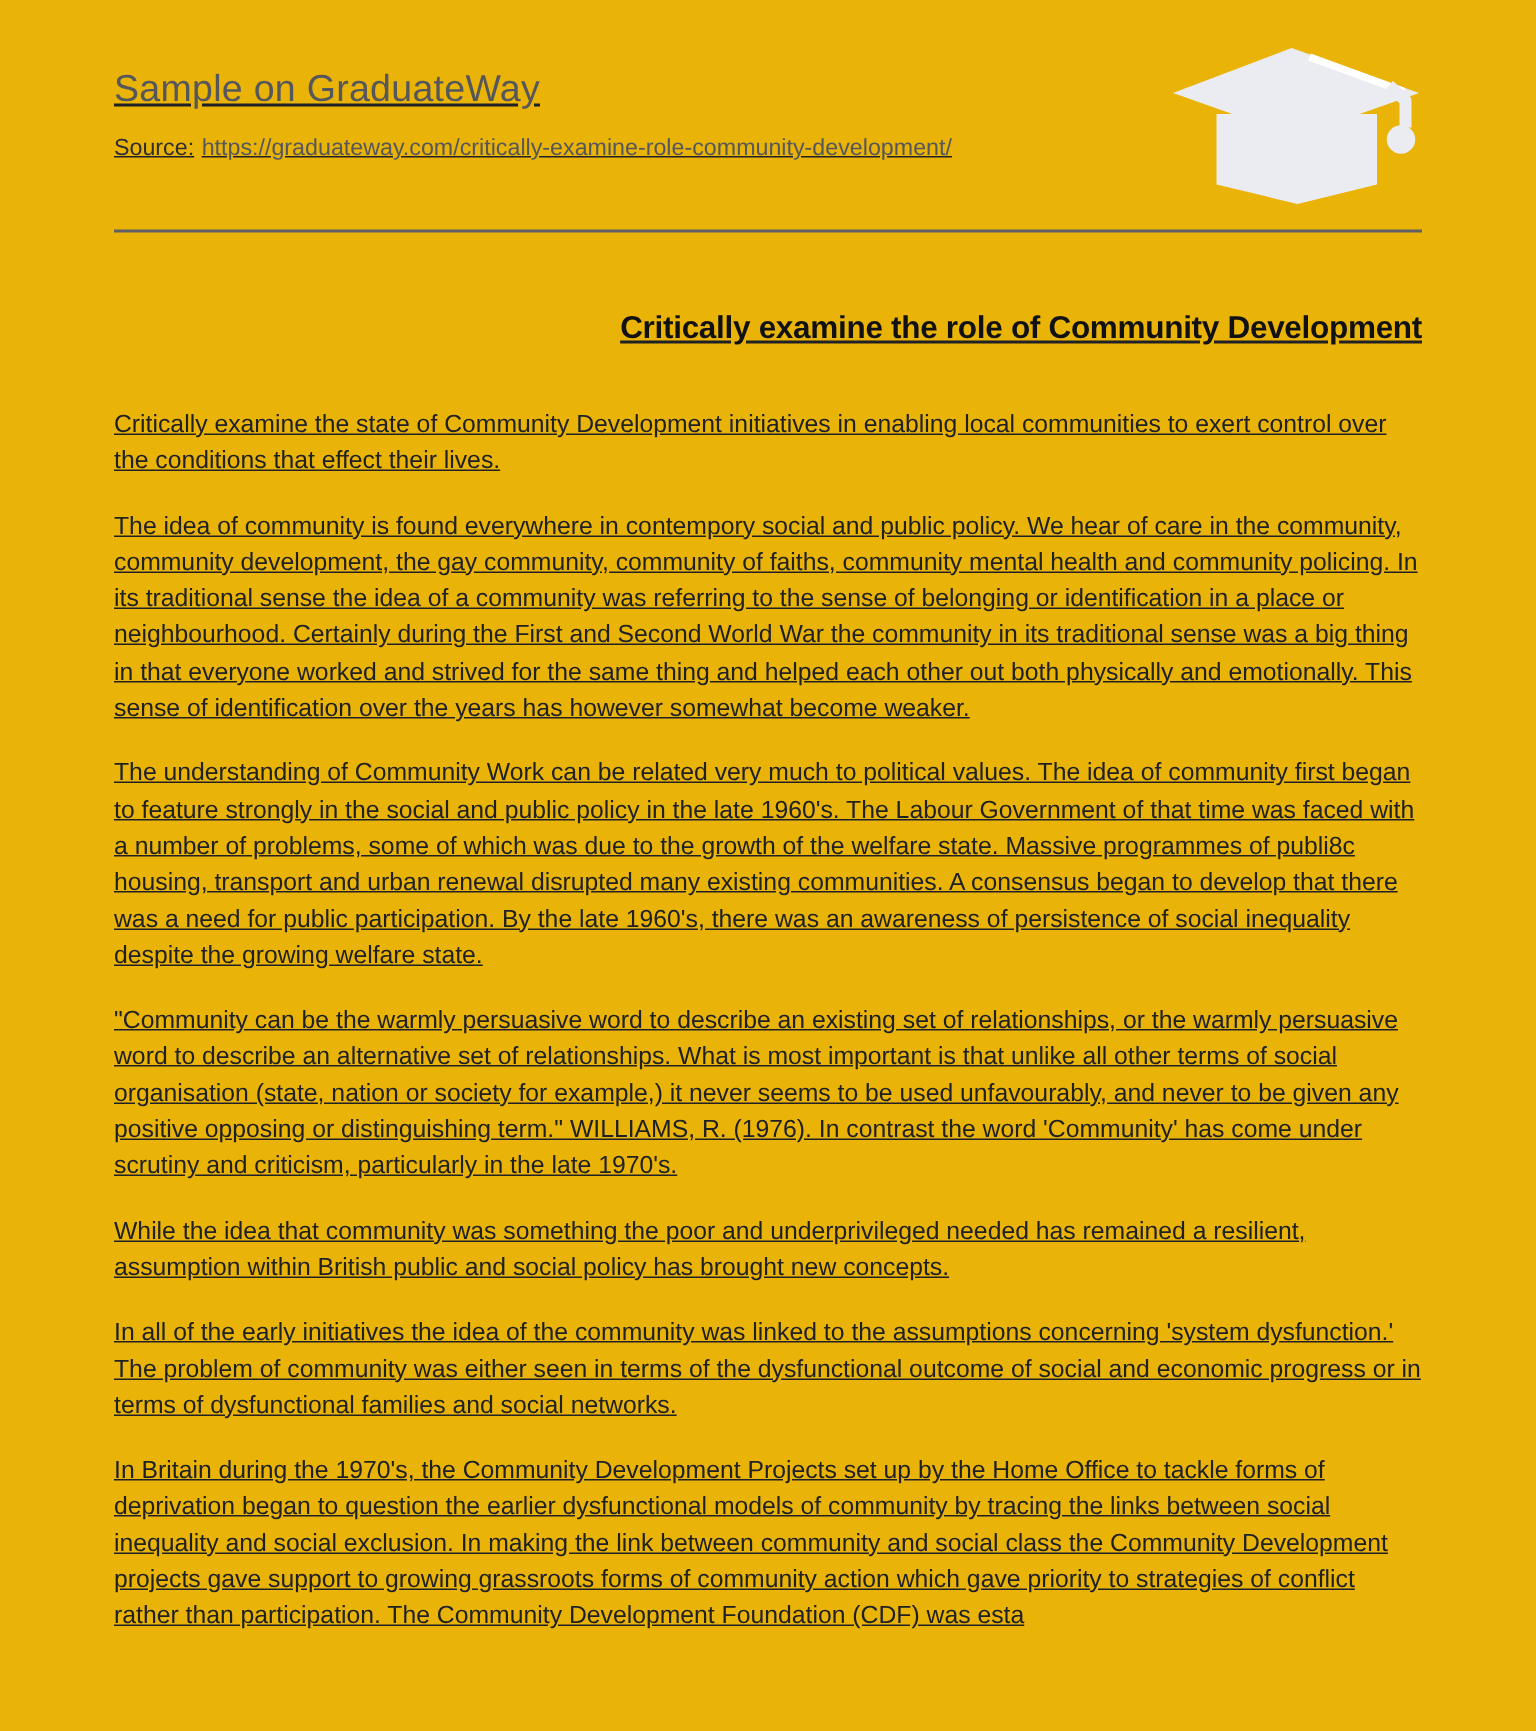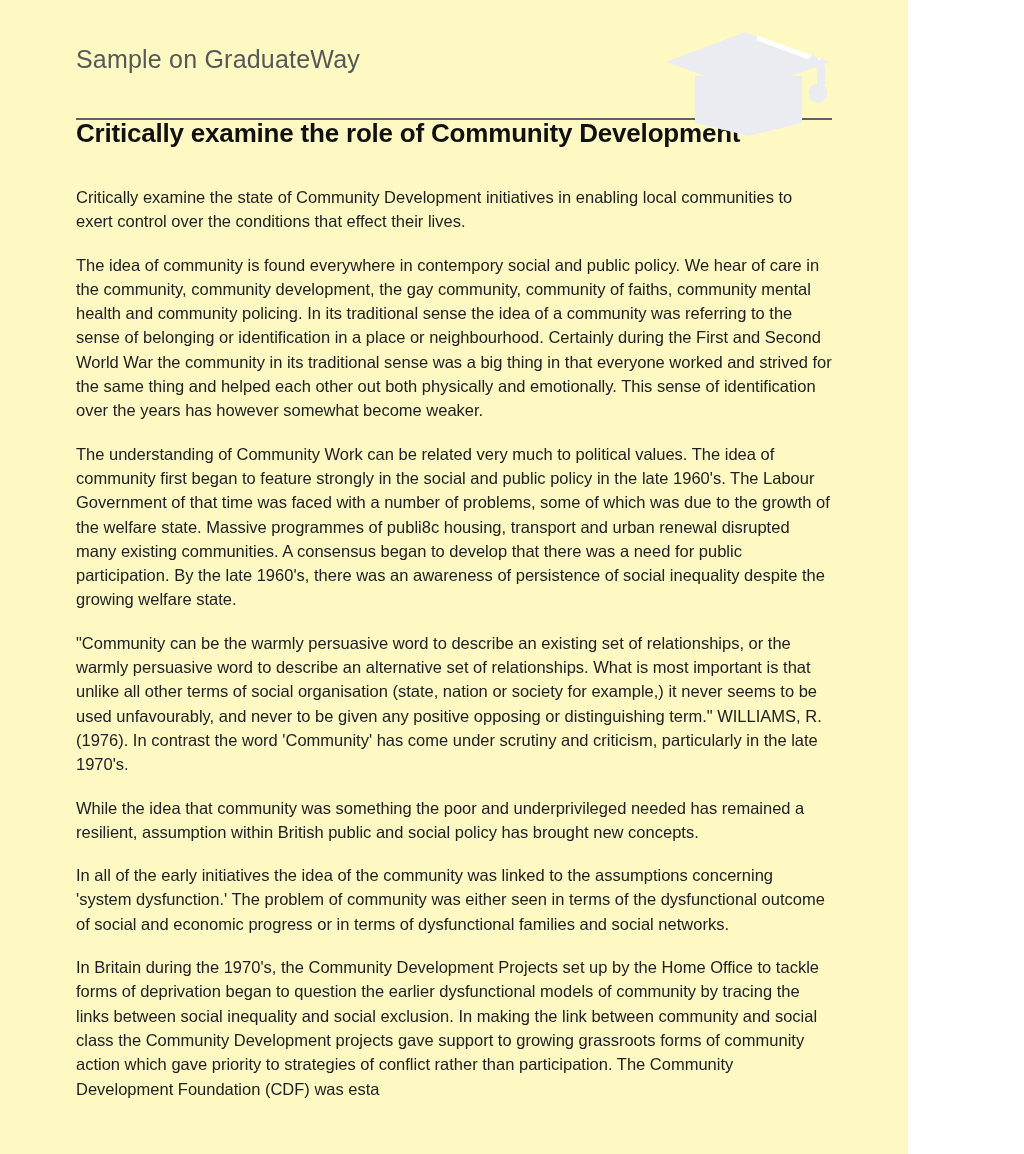--- a/index.html
+++ b/index.html
@@ -6,25 +6,26 @@
   html, body { background: #ffffff; }
   body {
     width: 1024px;
     min-height: 1154px;
     font-family: "Liberation Sans", "DejaVu Sans", sans-serif;
     color: #202124;
     position: relative;
     overflow: hidden;
   }
   .page {
-    width: 908px;
+    width: 1024px;
     min-height: 1154px;
     padding: 44px 76px 30px 76px;
     position: relative;
-    background: #fef9c3;
+    background: #eab308;
+    text-decoration: underline;
   }
   .header { position: relative; }
   .site-heading {
     font-size: 25px;
     font-weight: 400;
     color: #56575b;
     letter-spacing: 0.2px;
     line-height: 30px;
   }
   .source-line {
@@ -44,22 +45,23 @@
     width: 200px;
     height: 125px;
   }
   .divider {
     border: none;
     border-top: 2px solid #606065;
     margin-top: 44px;
     width: 100%;
   }
   .article-title {
-    text-align: left;
-    font-size: 26px;
+    margin-top: 51px;
+    text-align: right;
+    font-size: 21px;
     font-weight: 700;
     color: #111111;
     letter-spacing: -0.2px;
     line-height: 26px;
   }
   .article-body {
     margin-top: 39px;
     font-size: 16.5px;
     line-height: 24.3px;
     color: #202124;
@@ -69,20 +71,23 @@
   }
 </style>
 </head>
 <body>
 
 <div class="page">
 
   <div class="header">
     <div class="site-heading">Sample on GraduateWay</div>
 
+    <div class="source-line">
+      <span class="source-label">Source:</span><span>https://graduateway.com/critically-examine-role-community-development/</span>
+    </div>
 
     <div class="logo">
       <svg width="200" height="125" viewBox="0 0 200 125" xmlns="http://www.w3.org/2000/svg" aria-hidden="true">
 
         <polygon points="33,52 140,52 140,99 87,112 33,99" fill="#ebecf2"></polygon>
 
         <polygon points="4,38 83,8 168,38 86,67" fill="#ebecf2"></polygon>
 
         <line x1="95" y1="14" x2="158" y2="37" stroke="#ffffff" stroke-width="5"></line>
 

